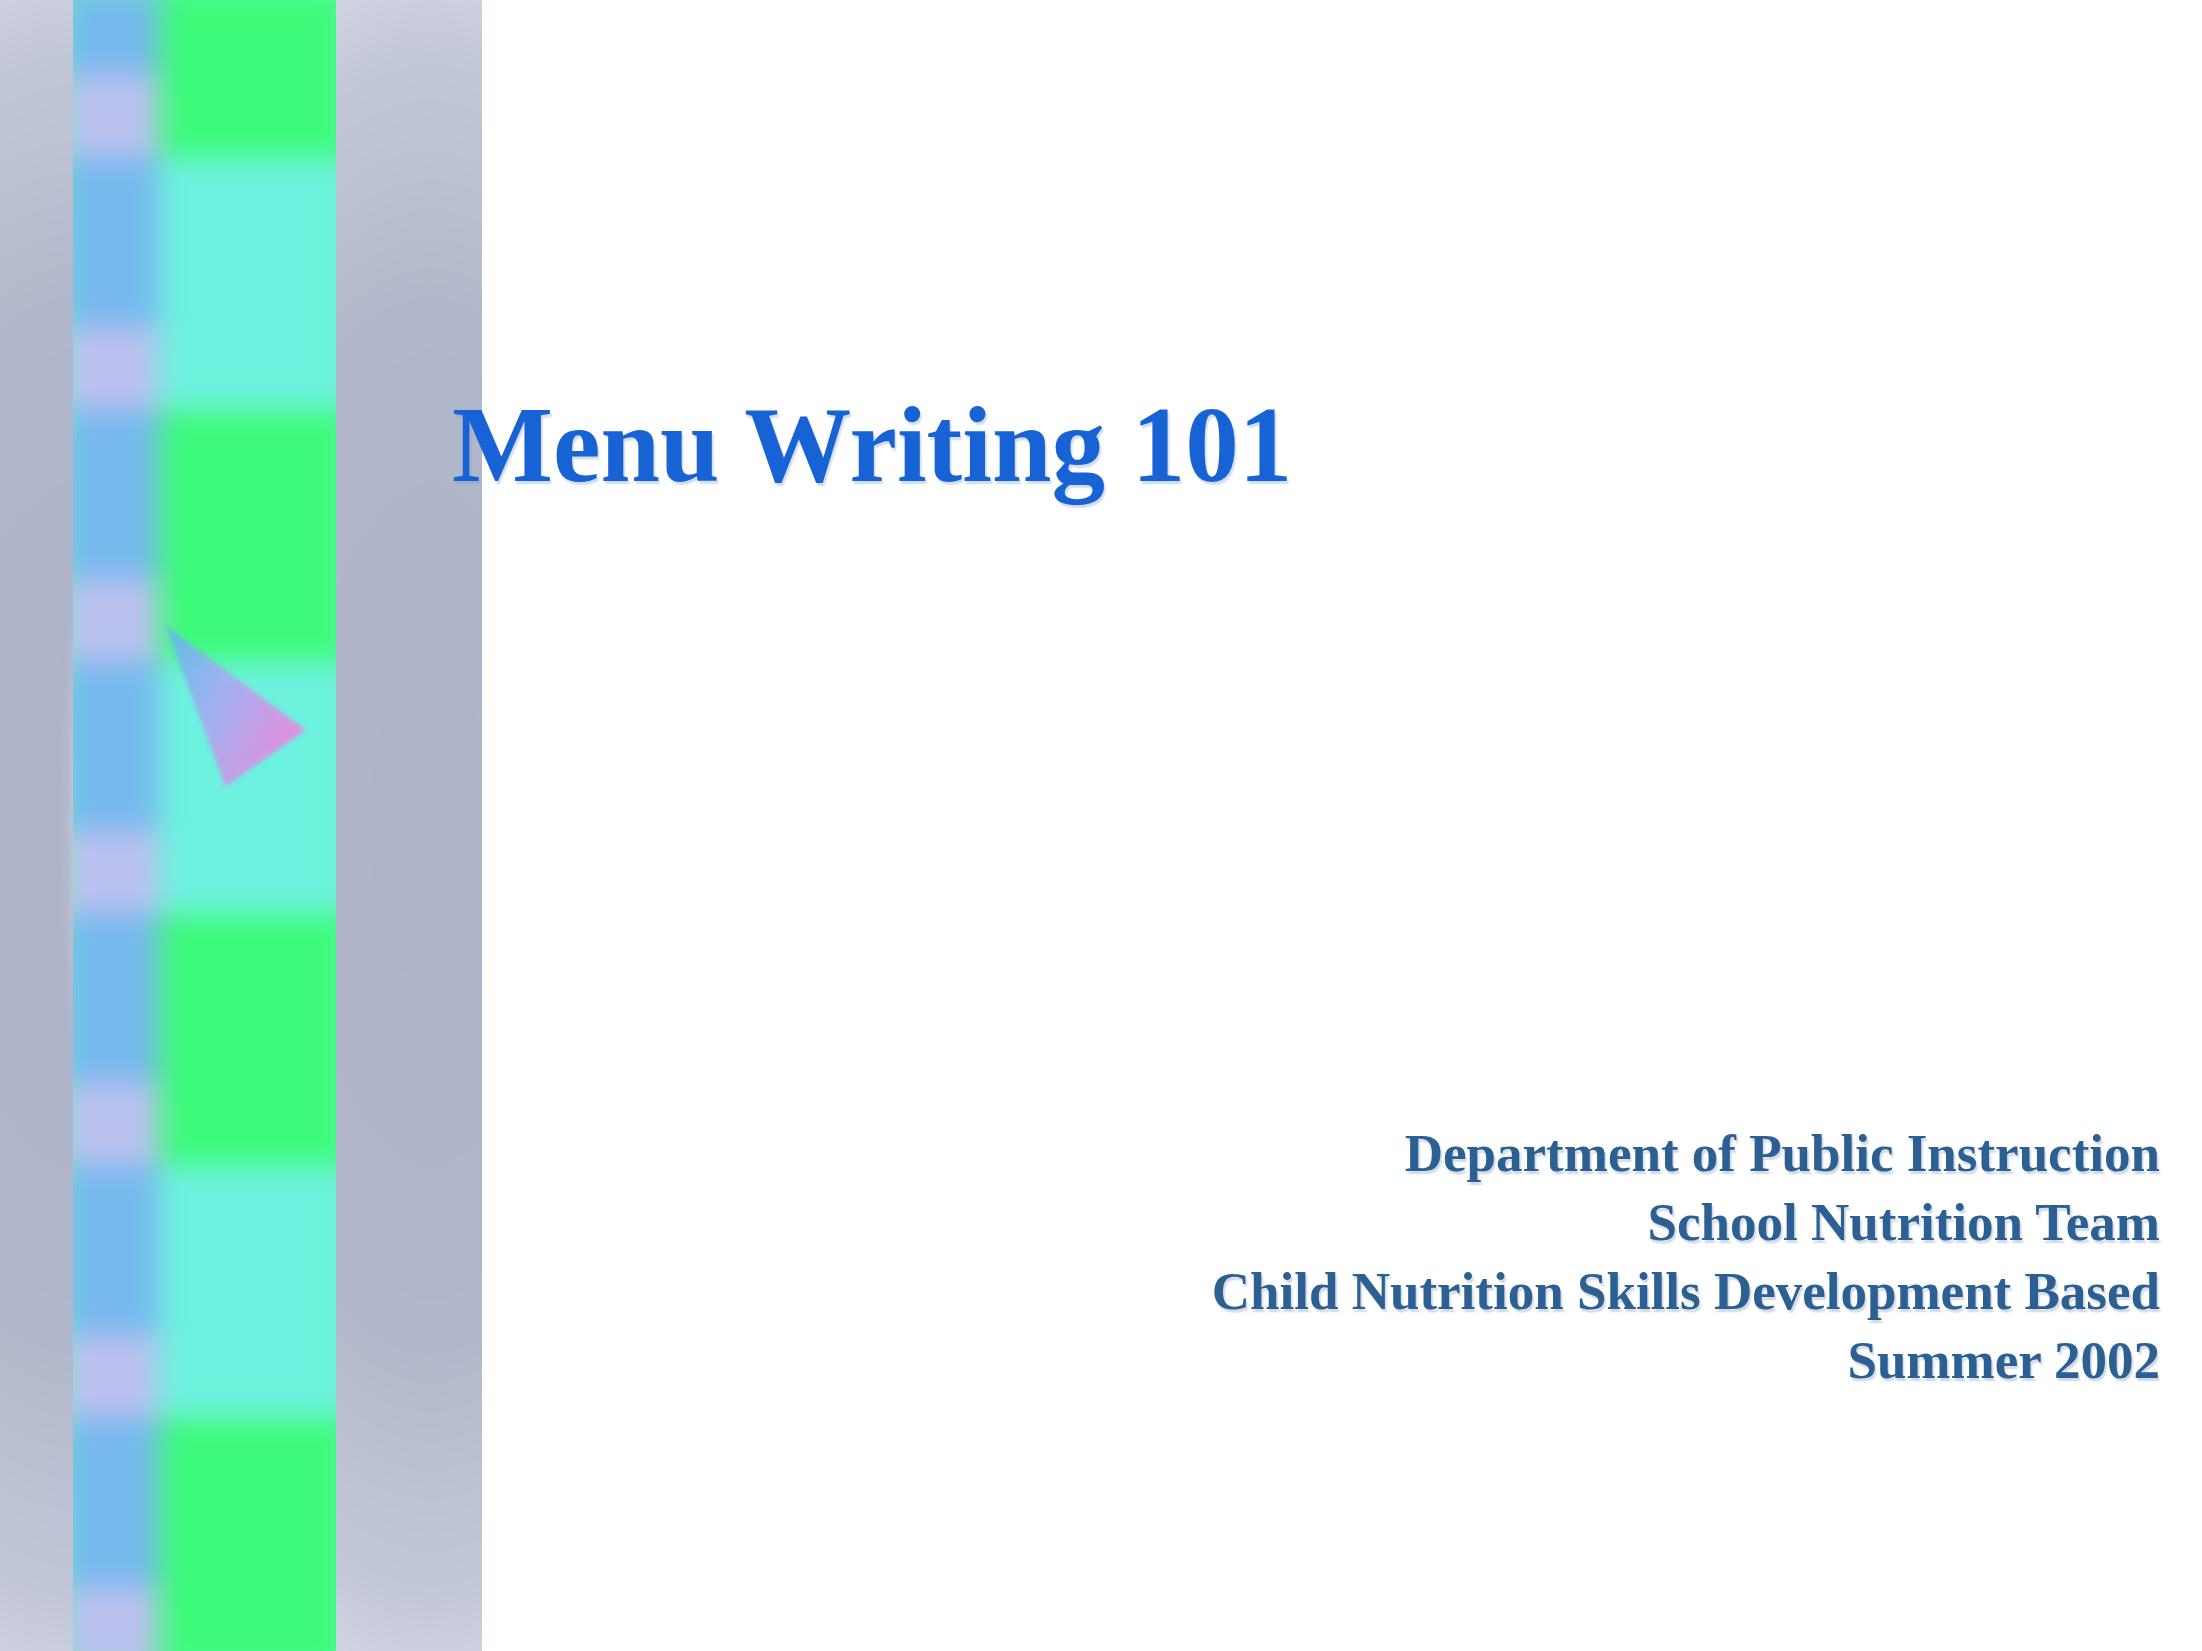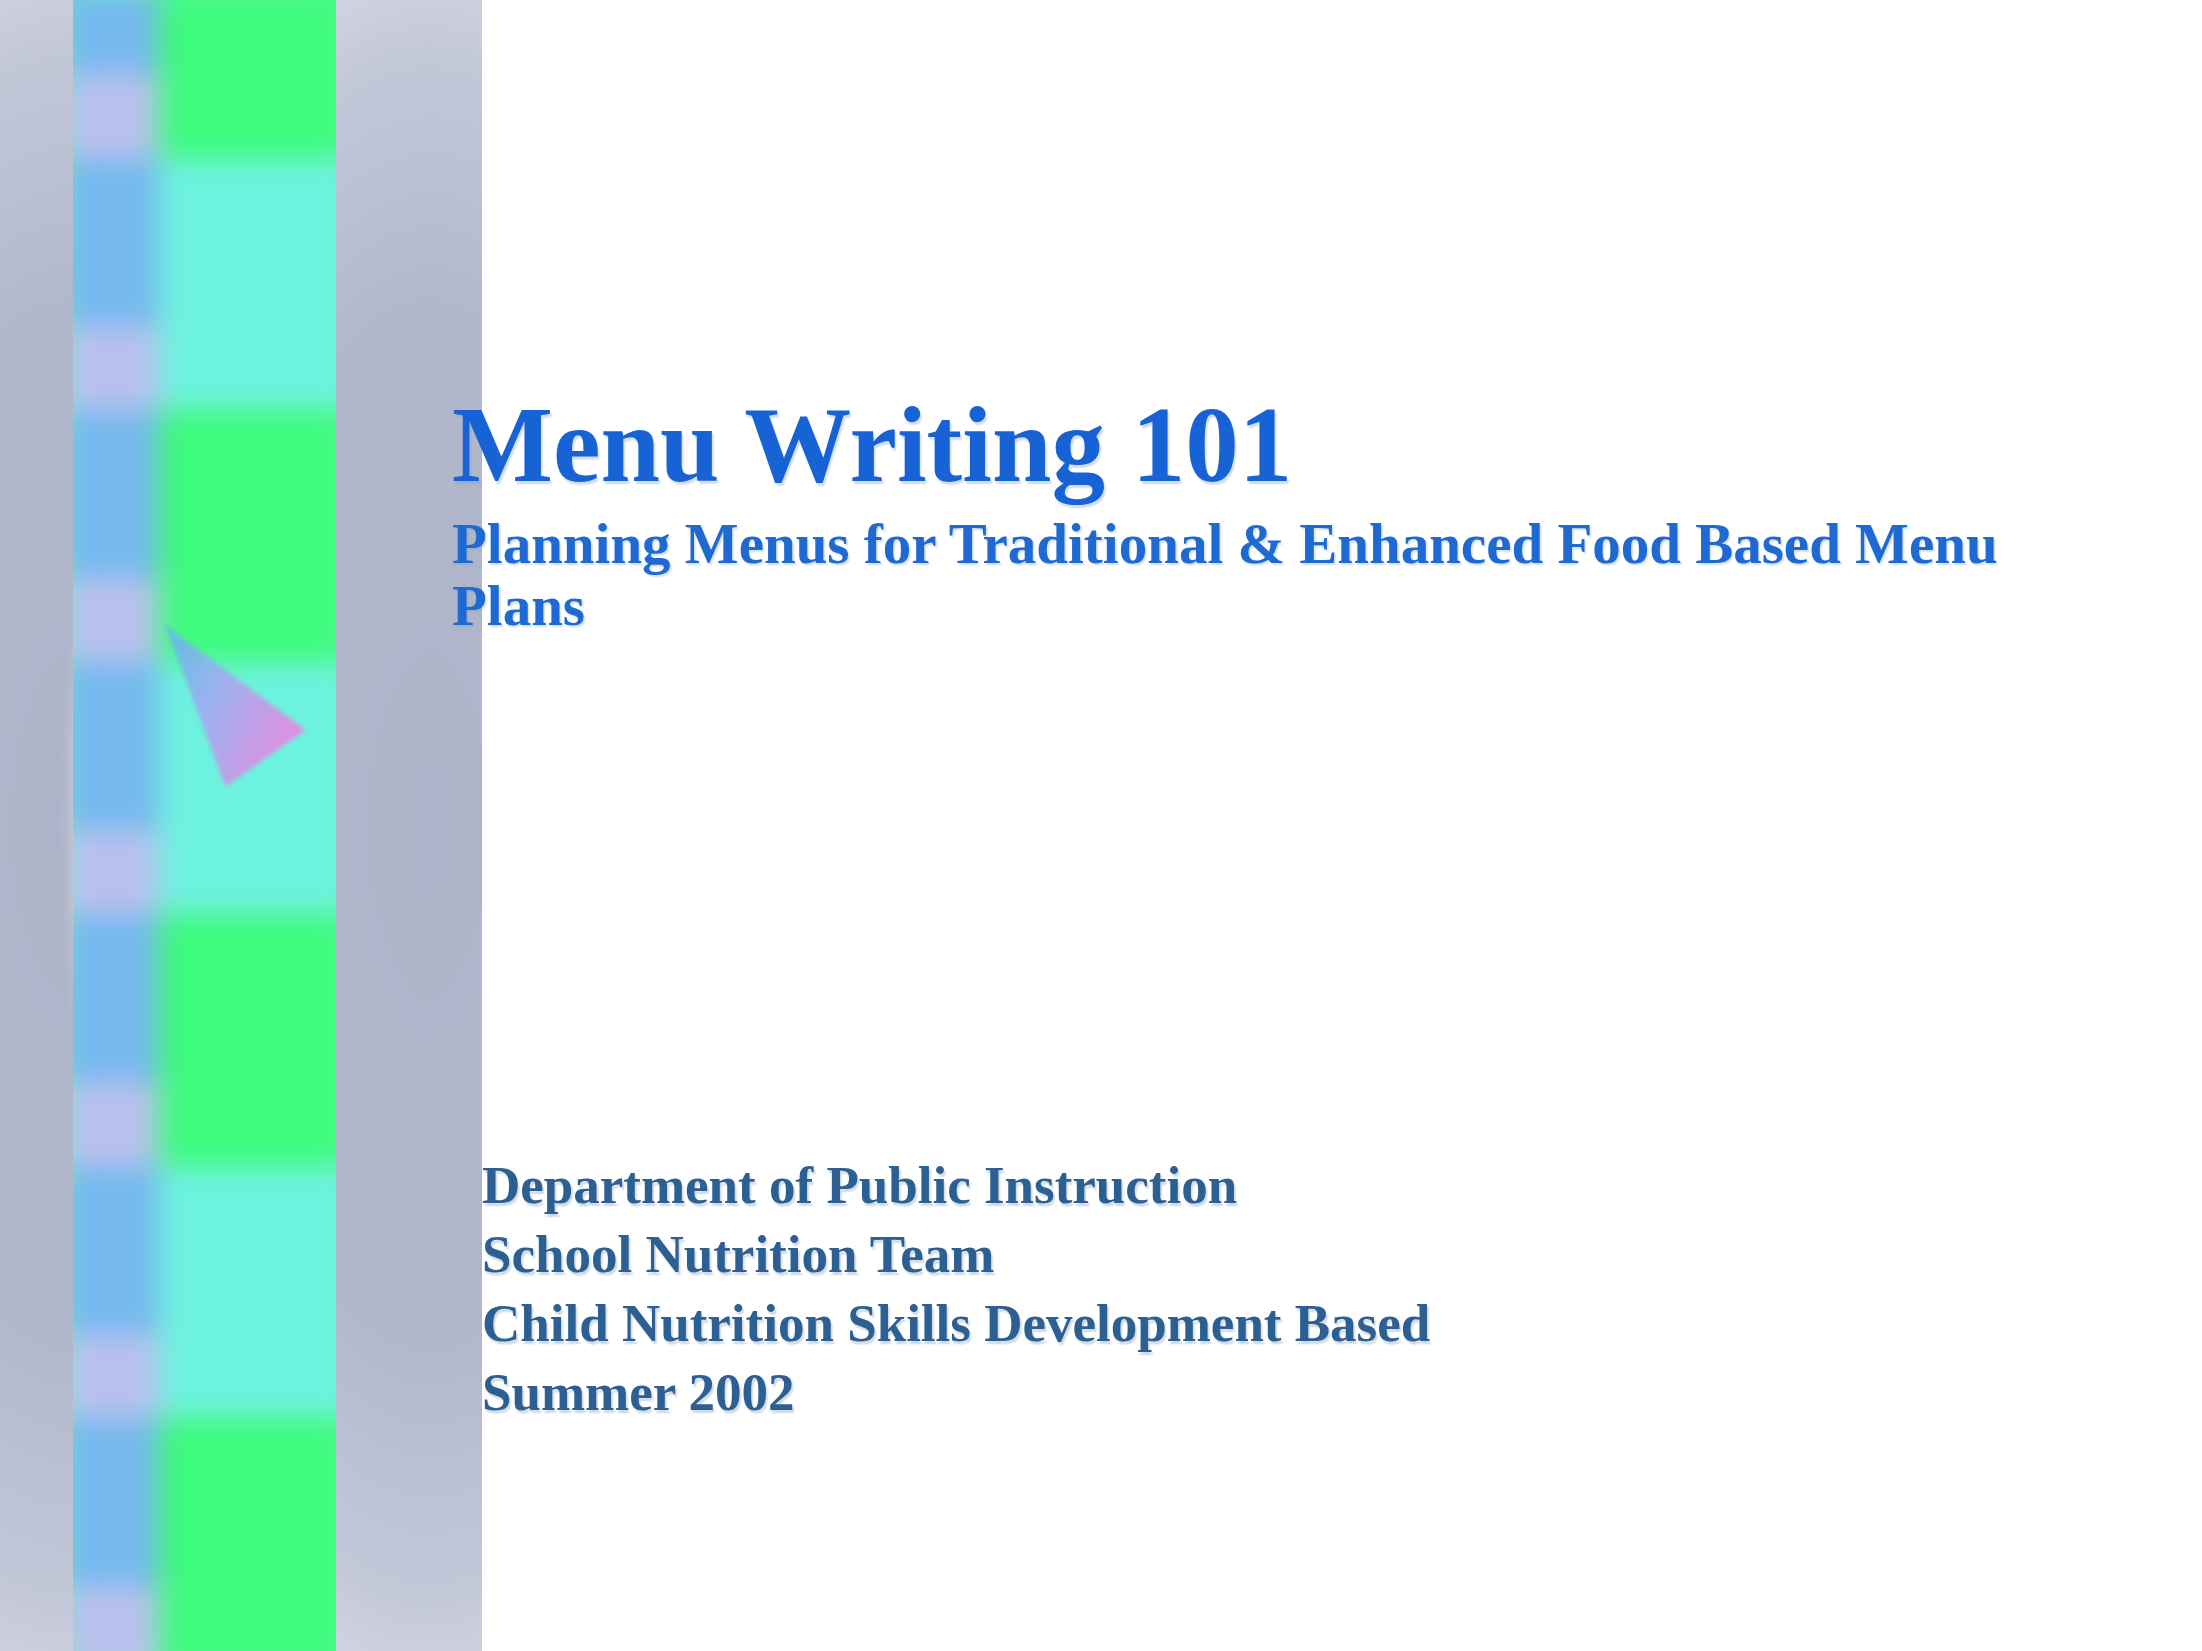--- a/index.html
+++ b/index.html
@@ -114,23 +114,23 @@
     line-height: 1.09;
     color: #1e6ad2;
     margin: 12px 0 0 0;
     text-shadow: 1.7px 1.7px 1.7px rgba(120,150,200,0.30);
     max-width: 1635px;
   }
 
   .credits-block {
     position: absolute;
     left: 482px;
-    top: 1151px;
+    top: 1119px;
     width: 1678px;
-    text-align: left;
+    text-align: right;
   }
   .credit-line {
     font-size: 53px;
     font-weight: bold;
     line-height: 1.30;
     color: #2c5f92;
     text-shadow: 1.7px 2.6px 1.7px rgba(140,160,190,0.40);
     white-space: nowrap;
   }
 </style>
@@ -217,21 +217,20 @@
             <stop offset="100%" stop-color="#f37fe0"></stop>
           </linearGradient>
         </defs>
         <polygon points="42,8 205,130 112,196" fill="url(#triGrad)" opacity="0.86"></polygon>
       </svg>
     </div>
   </div>
 
   <div class="title-block">
     <div class="slide-title">Menu Writing 101</div>
-    <div class="slide-subtitle">Planning Menus for Traditional &amp; Enhanced Food Based Menu Plans</div>
   </div>
 
   <div class="credits-block">
     <div class="credit-line">Department of Public Instruction</div>
     <div class="credit-line">School Nutrition Team</div>
     <div class="credit-line">Child Nutrition Skills Development Based</div>
     <div class="credit-line">Summer 2002</div>
   </div>
 
 </div>

